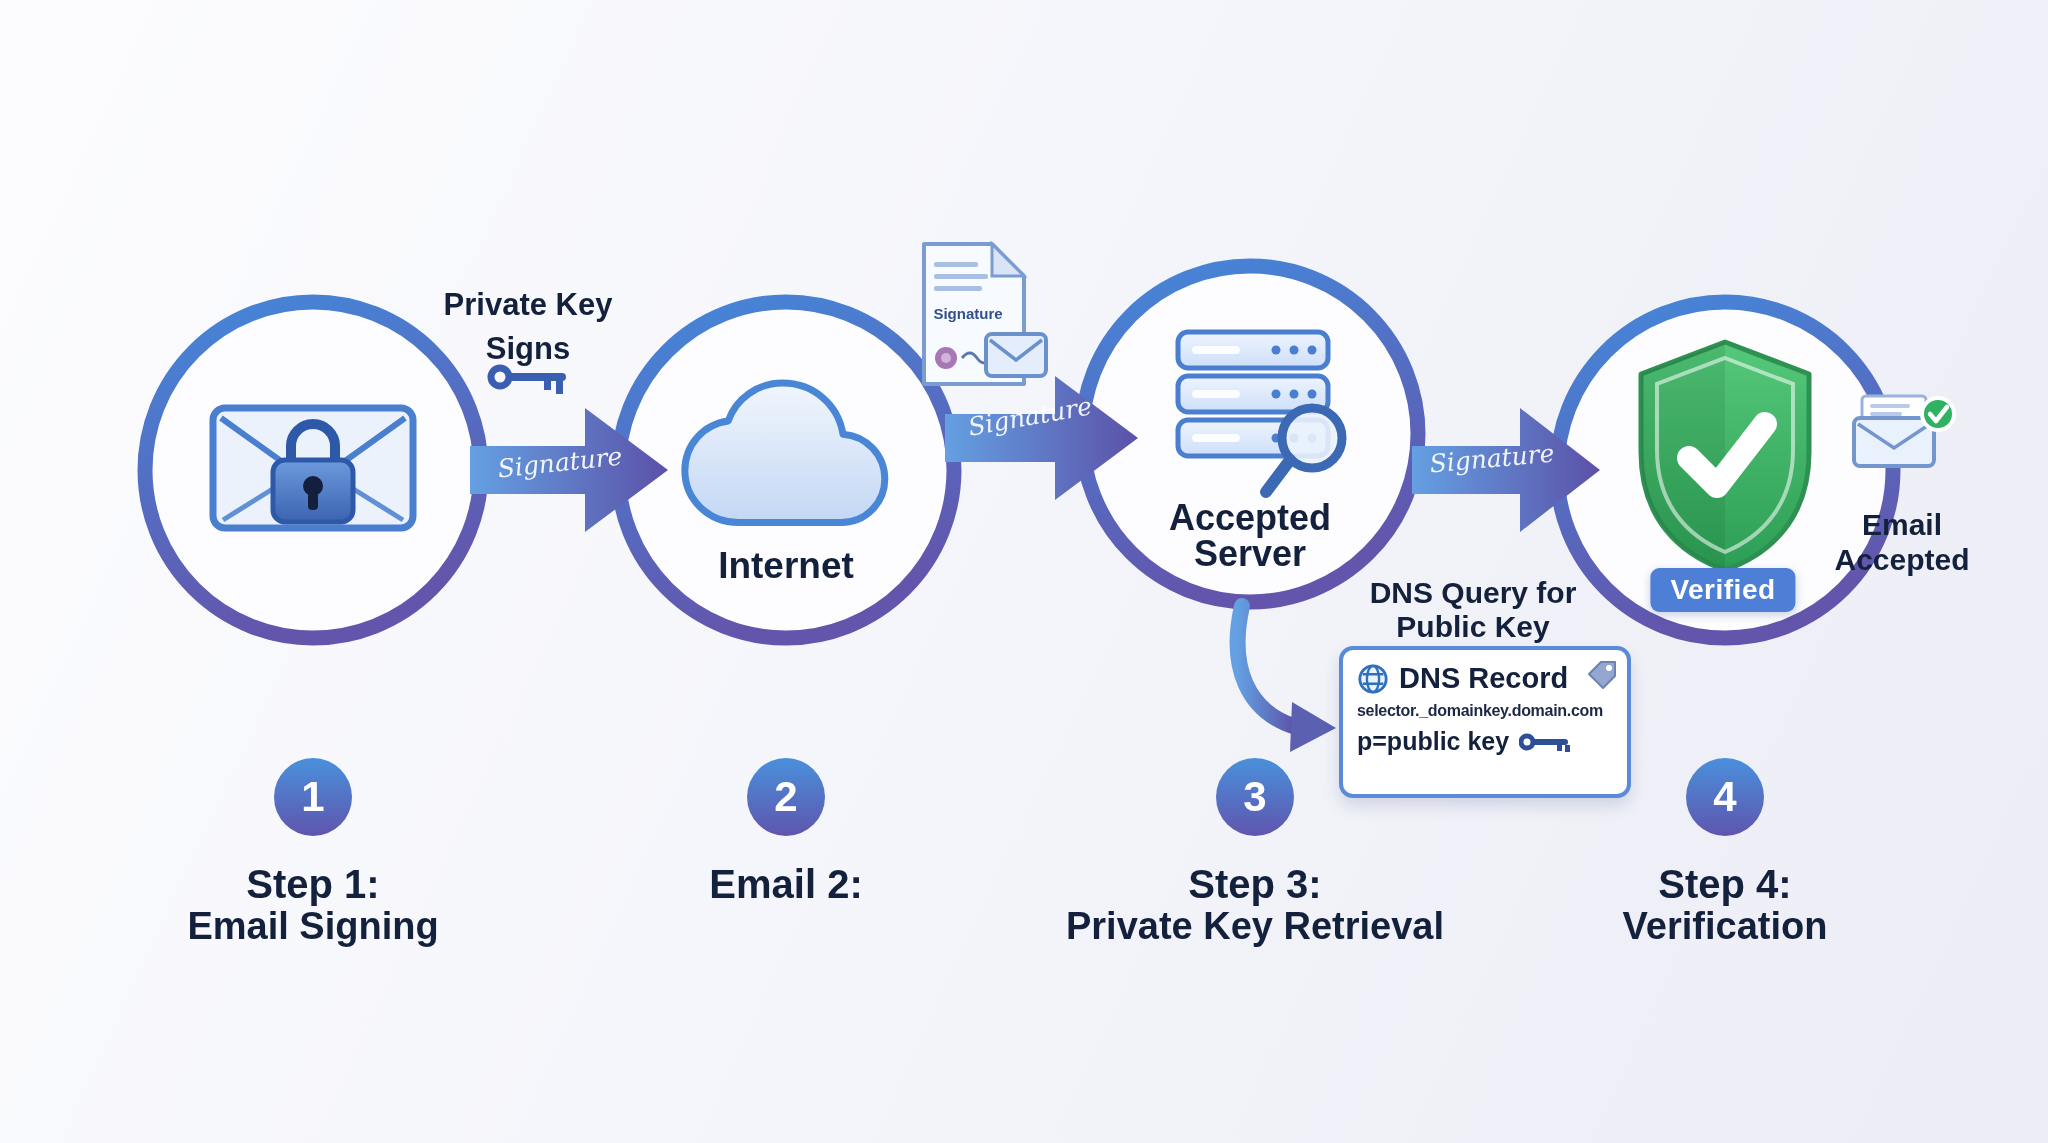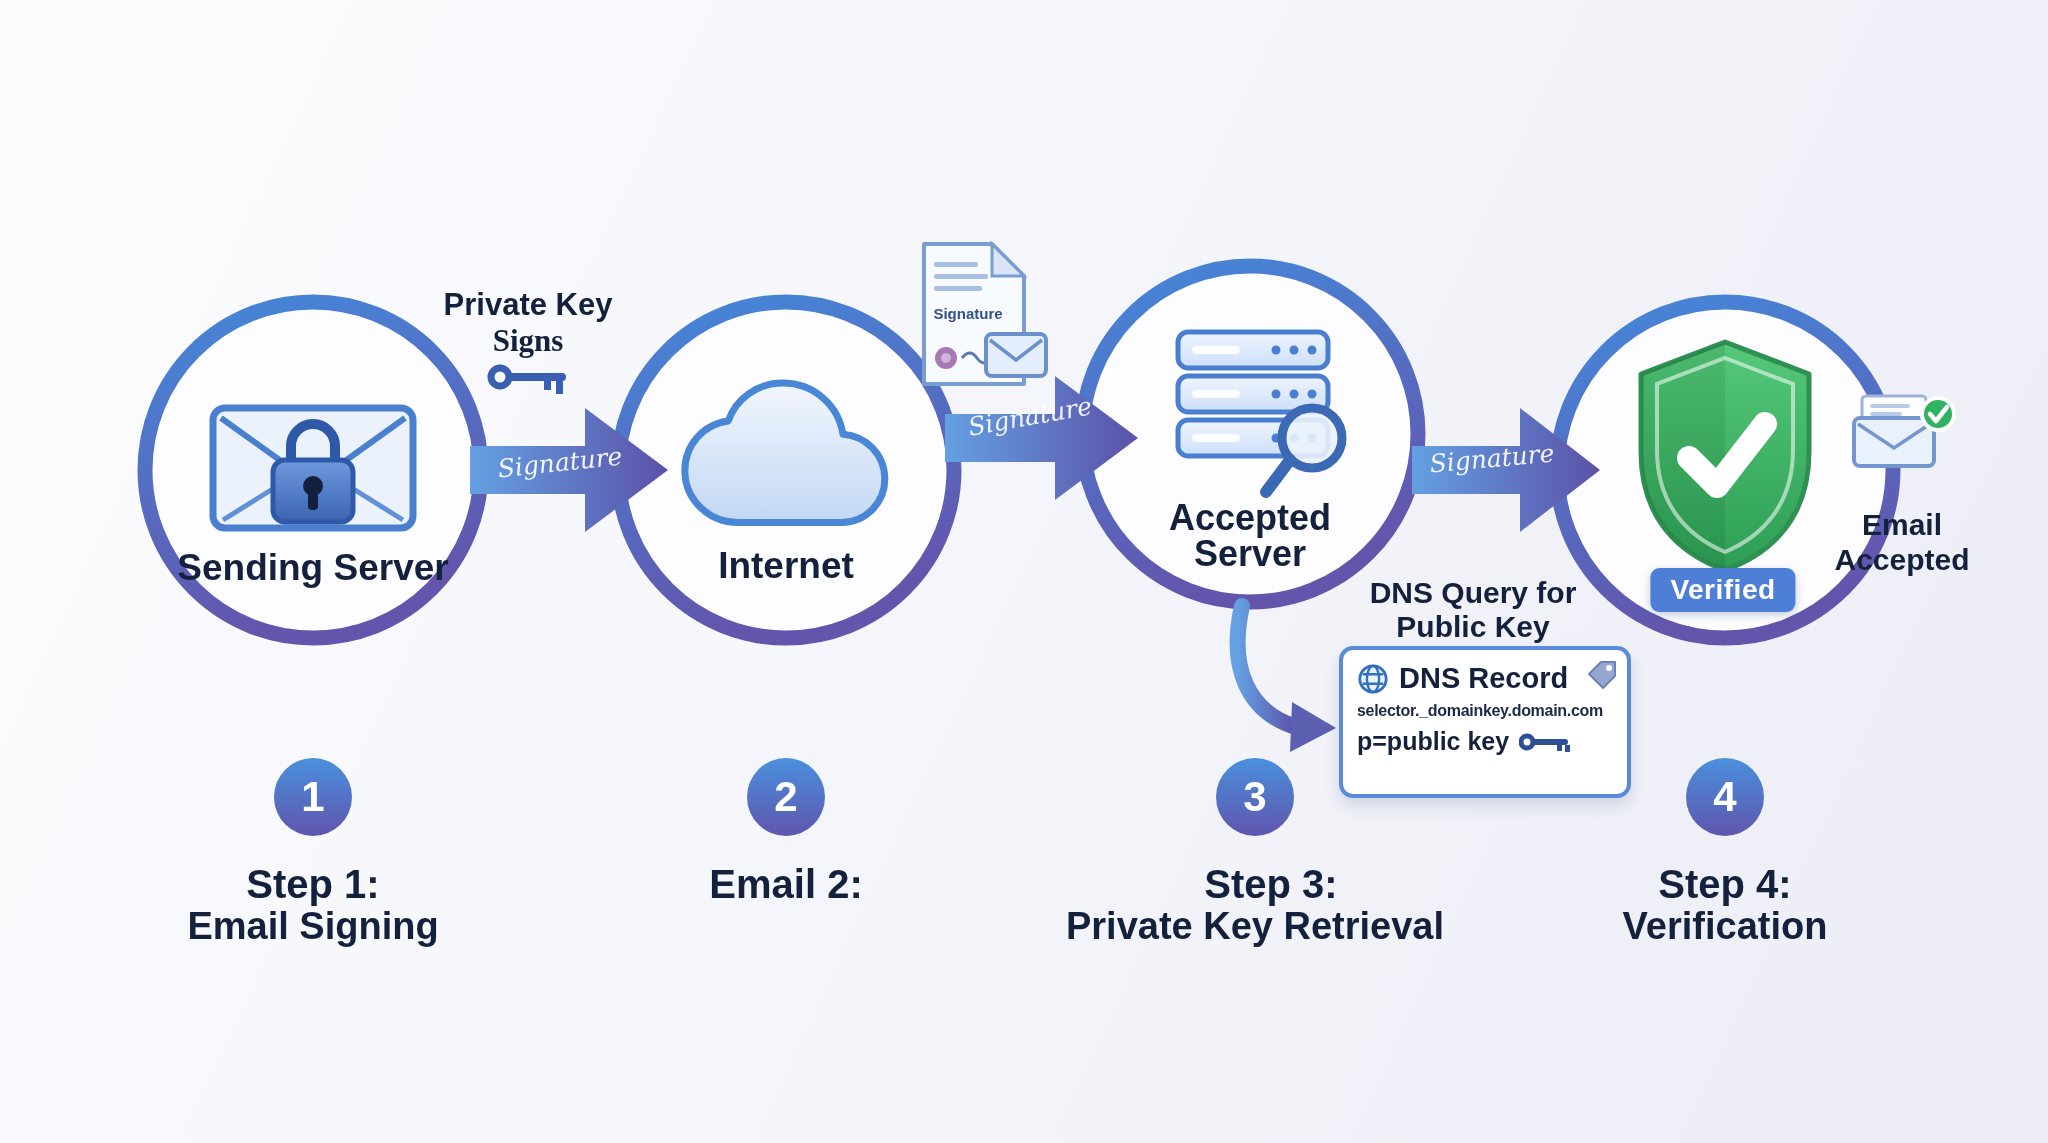--- a/index.html
+++ b/index.html
@@ -169,27 +169,26 @@
       <circle cx="84" cy="18" r="16" fill="#2fb261" stroke="#ffffff" stroke-width="4"></circle>
       <polyline points="76,18 82,25 93,11" fill="none" stroke="#ffffff" stroke-width="4.5" stroke-linecap="round" stroke-linejoin="round"></polyline>
     </g>
 
     <circle cx="313" cy="797" r="39" fill="url(#gBadge)"></circle>
     <circle cx="786" cy="797" r="39" fill="url(#gBadge)"></circle>
     <circle cx="1255" cy="797" r="39" fill="url(#gBadge)"></circle>
     <circle cx="1725" cy="797" r="39" fill="url(#gBadge)"></circle>
   </svg>
 
-  <div class="txt" style="left:313px;top:548px;font-size:37px;">Sending Server</div>
   <div class="txt" style="left:786px;top:546px;font-size:37px;">Internet</div>
   <div class="txt" style="left:1250px;top:498px;font-size:36px;">Accepted</div>
   <div class="txt" style="left:1250px;top:534px;font-size:36px;">Server</div>
 
   <div class="txt" style="left:528px;top:288px;font-size:31px;">Private Key</div>
-  <div class="txt" style="left:528px;top:324px;font-size:31px;font-family:Liberation Serif, serif;">Signs</div>
+  <div class="txt" style="left:528px;top:332px;font-size:31px;">Signs</div>
 
   <div class="txt" style="left:968px;top:306px;font-size:15px;color:#33508c;">Signature</div>
 
   <div class="script" style="left:560px;top:448px;font-size:25px;">Signature</div>
   <div class="script" style="left:1030px;top:402px;font-size:25px;transform:translateX(-50%) rotate(-10deg);">Signature</div>
   <div class="script" style="left:1492px;top:444px;font-size:25px;transform:translateX(-50%) rotate(-5deg);">Signature</div>
 
   <div class="txt" style="left:1473px;top:576px;font-size:30px;">DNS Query for</div>
   <div class="txt" style="left:1473px;top:610px;font-size:30px;">Public Key</div>
 
@@ -226,19 +225,19 @@
   <div class="badge-num" style="left:313px;top:797px;">1</div>
   <div class="badge-num" style="left:786px;top:797px;">2</div>
   <div class="badge-num" style="left:1255px;top:797px;">3</div>
   <div class="badge-num" style="left:1725px;top:797px;">4</div>
 
   <div class="txt" style="left:313px;top:862px;font-size:40px;">Step 1:</div>
   <div class="txt" style="left:313px;top:906px;font-size:38px;">Email Signing</div>
 
   <div class="txt" style="left:786px;top:862px;font-size:40px;">Email 2:</div>
 
-  <div class="txt" style="left:1255px;top:862px;font-size:40px;margin-left:16px;">Step 3:</div>
+  <div class="txt" style="left:1255px;top:862px;font-size:40px;">Step 3:</div>
   <div class="txt" style="left:1255px;top:906px;font-size:38px;">Private Key Retrieval</div>
 
   <div class="txt" style="left:1725px;top:862px;font-size:40px;">Step 4:</div>
   <div class="txt" style="left:1725px;top:906px;font-size:38px;">Verification</div>
 
 </div>
 
 </body></html>

